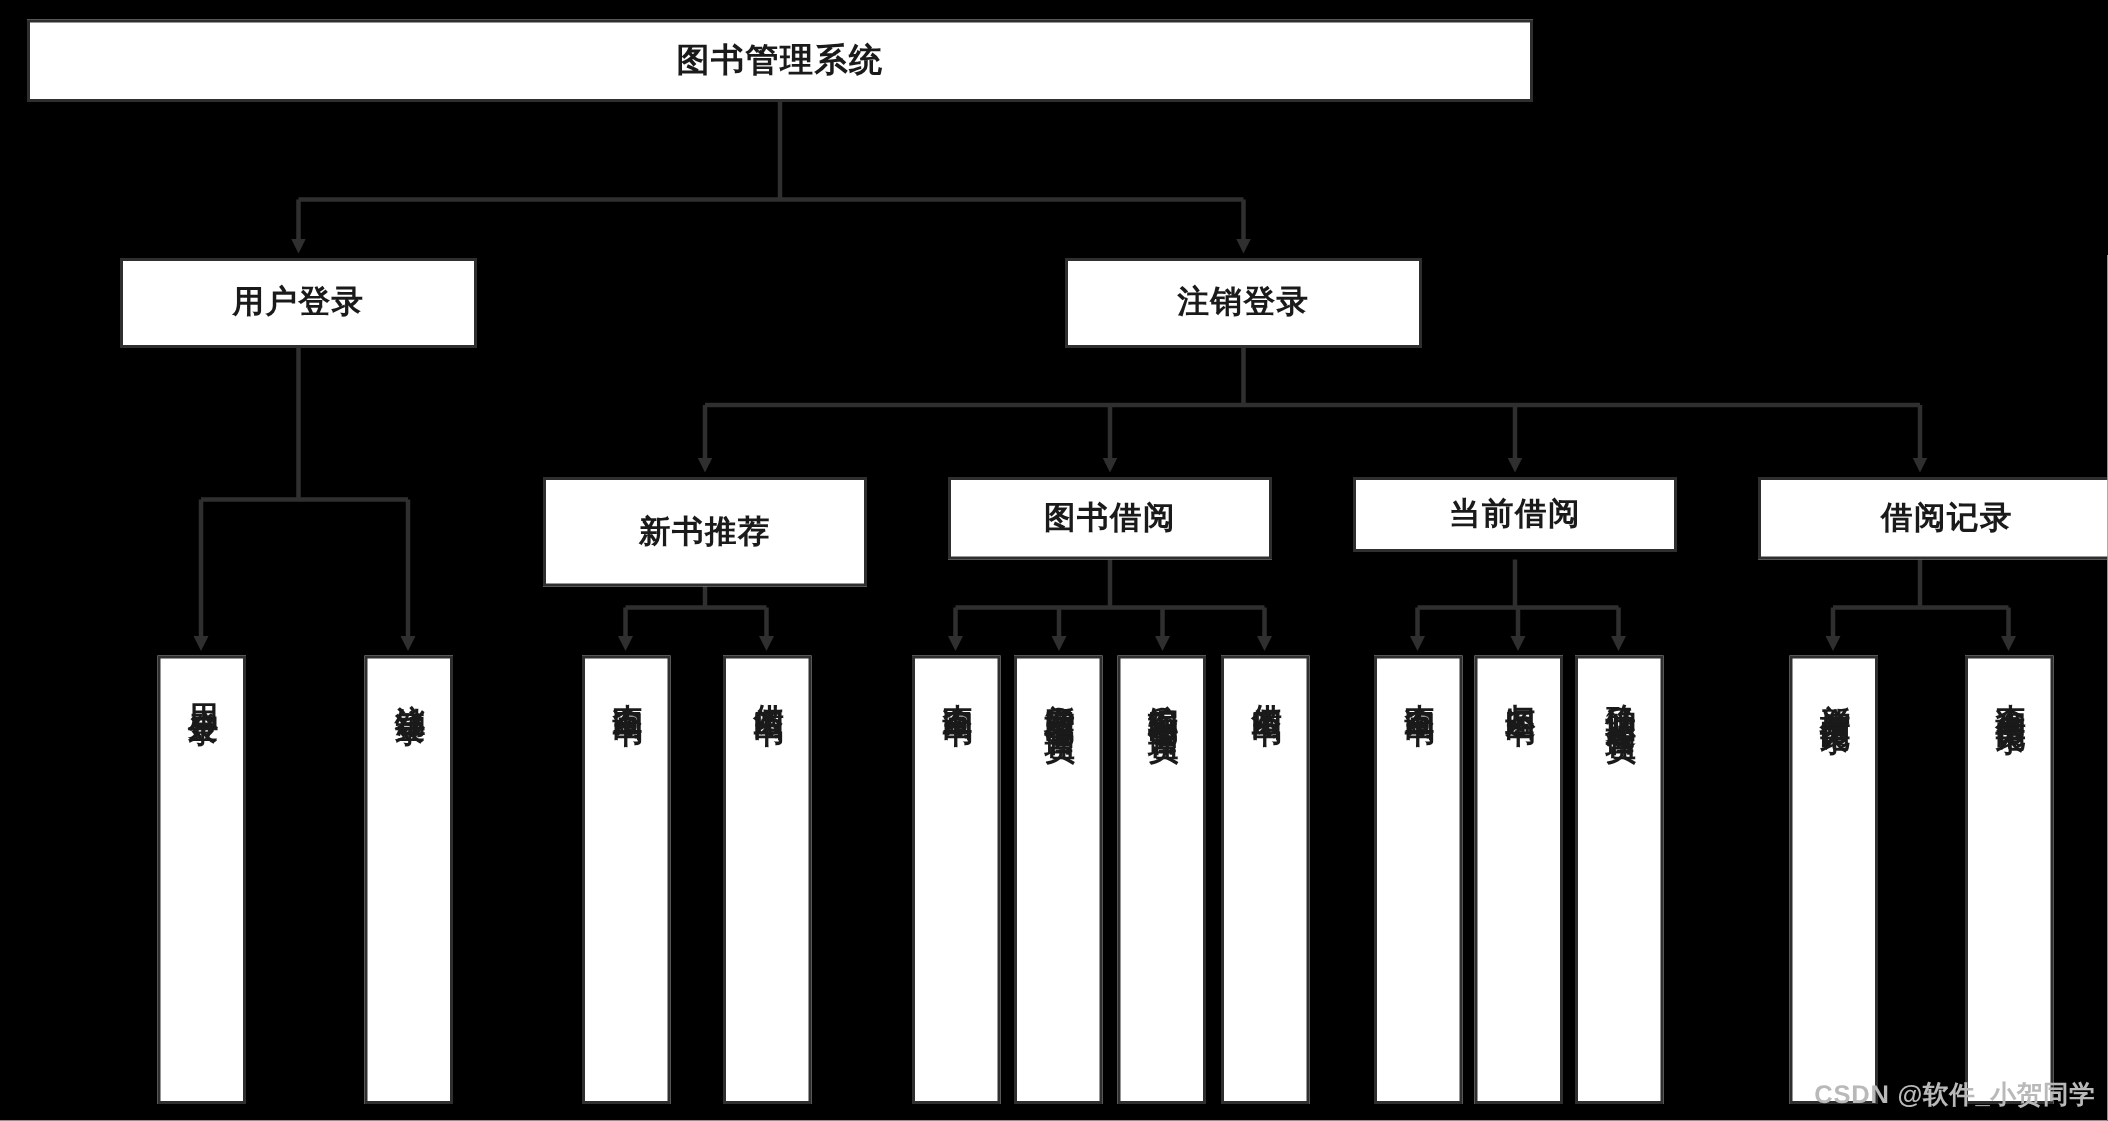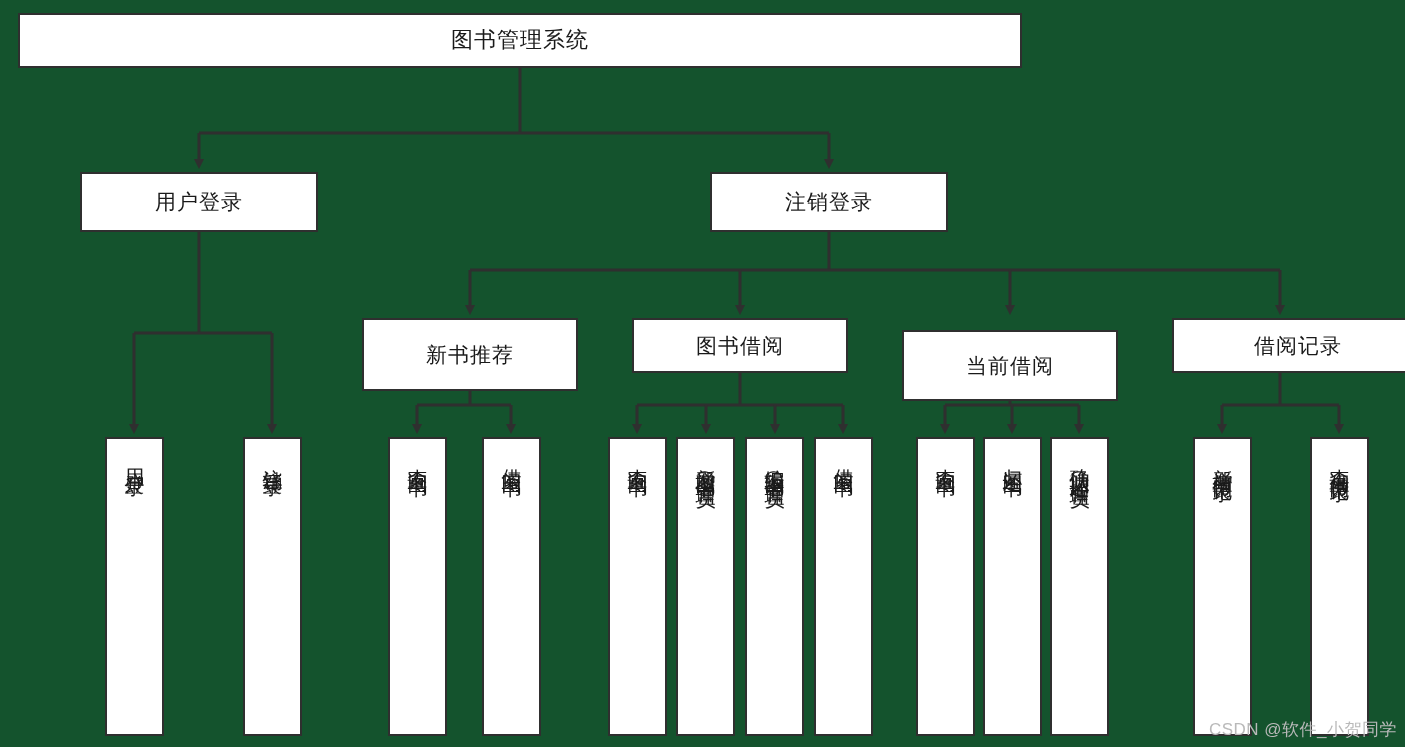--- a/index.html
+++ b/index.html
@@ -8,22 +8,23 @@
     padding: 0;
     background: #ffffff;
   }
   body {
     font-family: "Liberation Sans", "DejaVu Sans", sans-serif;
   }
   #diagram-root {
     position: relative;
     width: 1405px;
     height: 747px;
-    background: #14532d;
+    background: #000000;
     overflow: hidden;
+    font-weight: bold;
   }
   svg.connectors {
     position: absolute;
     left: 0;
     top: 0;
     width: 1405px;
     height: 747px;
     pointer-events: none;
   }
   .node {
@@ -137,21 +138,21 @@
   <div class="node horiz" style="left:710px; top:172px; width:238px; height:60px;">
     <span>注销登录</span>
   </div>
 
   <div class="node horiz" style="left:362px; top:318px; width:216px; height:73px;">
     <span>新书推荐</span>
   </div>
   <div class="node horiz" style="left:632px; top:318px; width:216px; height:55px;align-items:center;">
     <span>图书借阅</span>
   </div>
-  <div class="node horiz" style="left:902px; top:330px; width:216px; height:71px;">
+  <div class="node horiz" style="left:902px; top:318px; width:216px; height:50px;">
     <span>当前借阅</span>
   </div>
   <div class="node horiz" style="left:1172px; top:318px; width:252px; height:55px;">
     <span>借阅记录</span>
   </div>
 
   <div class="node leaf" style="left:105px; top:437px; width:59px; height:299px;">
     <span class="leaf-text">用户登录</span>
   </div>
   <div class="node leaf" style="left:243px; top:437px; width:59px; height:299px;">

